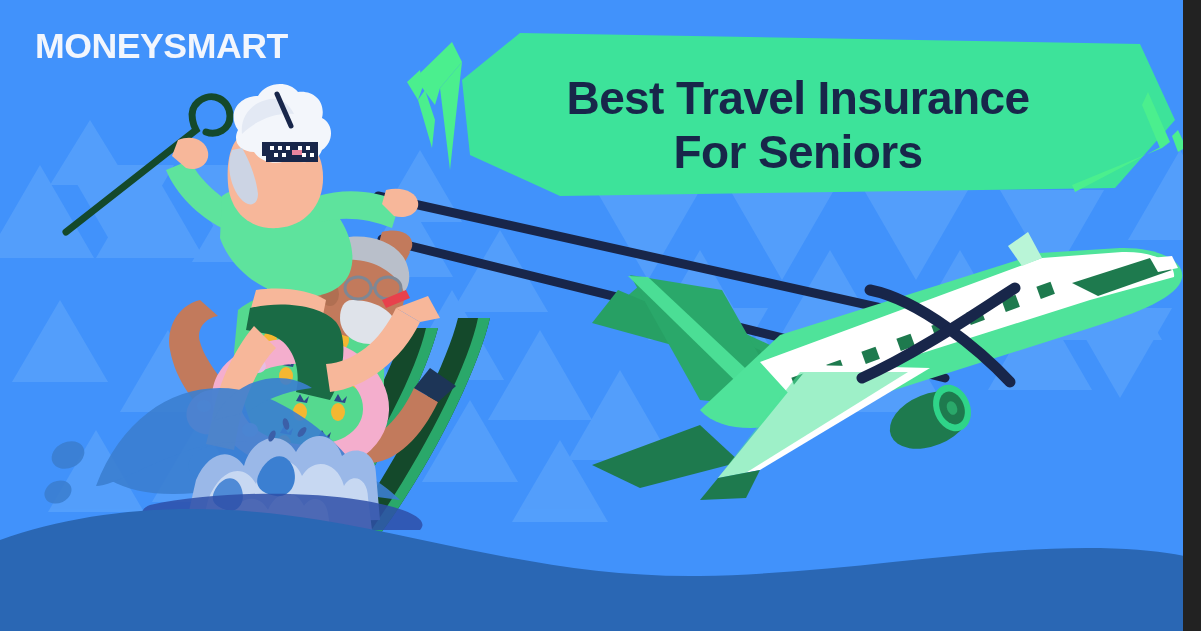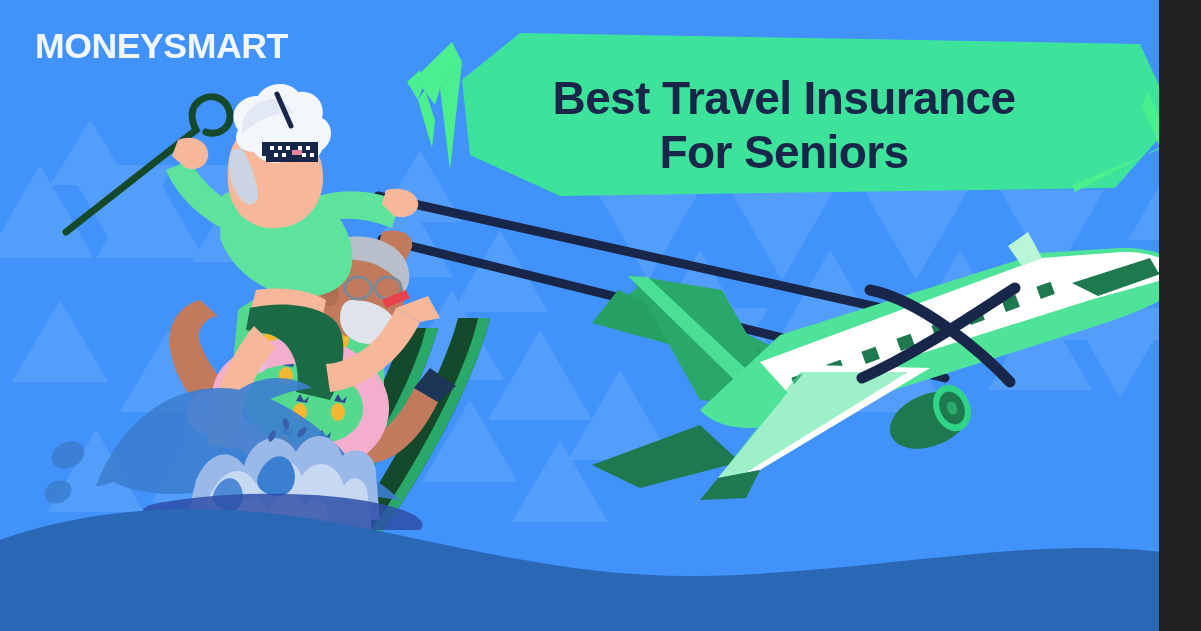--- a/index.html
+++ b/index.html
@@ -1,31 +1,32 @@
 <!DOCTYPE html>
 <html><head>
 <meta charset="utf-8">
 <title>MoneySmart Banner</title>
 <style>
   html,body{margin:0;padding:0;background:#222;}
   #stage{
     position:relative;width:1159px;height:631px;overflow:hidden;
     background:#a16207;
     font-family:"Liberation Sans","DejaVu Sans",sans-serif;
+    padding-left:24px;
   }
   #stage svg.layer{position:absolute;left:0;top:0;width:1201px;height:631px;}
   #logo{
     position:absolute;left:35px;top:28px;
     font-family:"Liberation Sans","DejaVu Sans",sans-serif;
     font-weight:bold;font-size:35px;letter-spacing:-0.5px;
     color:#f2f6fd;line-height:1;white-space:nowrap;
     transform:scaleX(1.02);transform-origin:left center;
   }
   #headline{
-    position:absolute;left:474px;top:72px;width:620px;
+    position:absolute;left:488px;top:72px;width:620px;
     text-align:center;color:#18264a;
     font-family:"Liberation Sans","DejaVu Sans",sans-serif;
     font-weight:bold;font-size:46px;line-height:1.17;
     letter-spacing:-0.6px;white-space:pre-line;
   }
 </style>
 </head>
 <body>
 
 <div id="stage">

